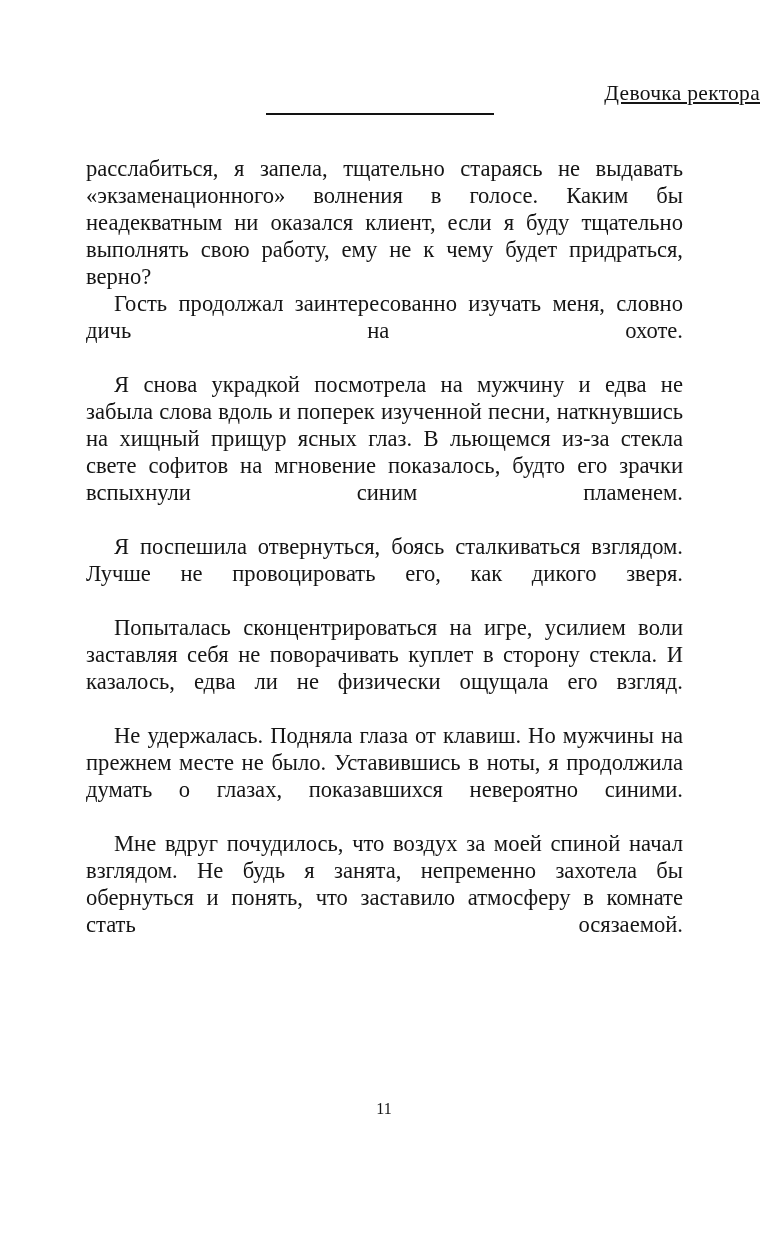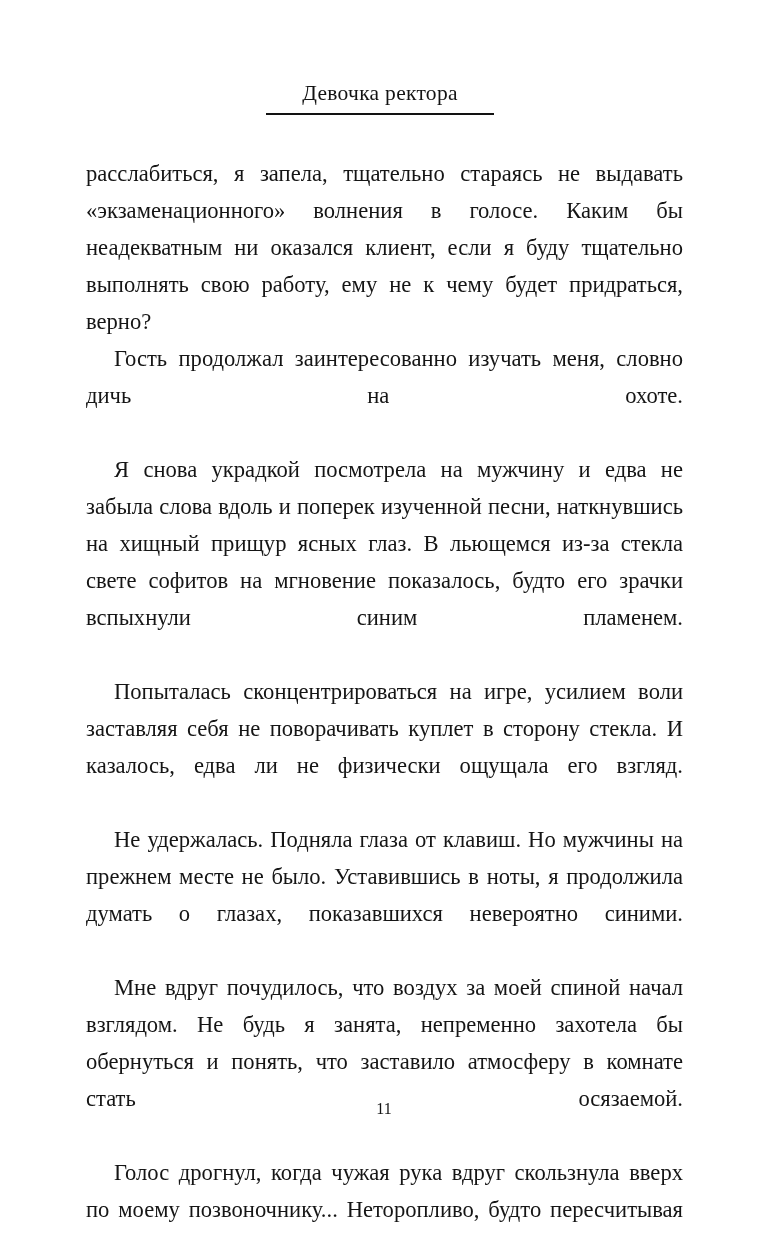--- a/index.html
+++ b/index.html
@@ -20,21 +20,22 @@
     color: #151515;
     -webkit-font-smoothing: antialiased;
   }
 
   
   .running-head {
     position: absolute;
     left: 0;
     right: 8px;
     top: 80px;
-    text-align: center;
+    text-align: right;
+    text-decoration: underline;
   }
   .running-head-title {
     display: block;
     font-family: "Liberation Serif", "DejaVu Serif", serif;
     font-size: 21.5px;
     line-height: 26px;
     letter-spacing: 0.3px;
     color: #131313;
     white-space: nowrap;
   }
@@ -48,21 +49,21 @@
   
   .text-block {
     position: absolute;
     left: 86px;
     top: 155px;
     width: 597px;
   }
   .para {
     margin: 0;
     font-size: 22.6px;
-    line-height: 37px;
+    line-height: 27px;
     text-align: justify;
     text-justify: inter-word;
     text-indent: 28px;
     color: #151515;
     hyphens: none;
     word-spacing: 0.2px;
   }
   .para.no-indent {
     text-indent: 0;
   }
@@ -97,23 +98,23 @@
 
   <div class="running-head">
     <span class="running-head-title">Девочка ректора</span>
     <div class="running-head-rule"></div>
   </div>
 
   <div class="text-block">
       <p class="para no-indent flush">расслабиться, я запела, тщательно стараясь не выдавать «экзаменационного» волнения в голосе. Каким бы неадекватным ни оказался клиент, если я буду тщательно выполнять свою работу, ему не к чему будет придраться, верно?</p>
       <p class="para">Гость продолжал заинтересованно изучать меня, словно дичь на охоте.</p>
       <p class="para">Я снова украдкой посмотрела на мужчину и едва не забыла слова вдоль и поперек изученной песни, наткнувшись на хищный прищур ясных глаз. В льющемся из-за стекла свете софитов на мгновение показалось, будто его зрачки вспыхнули синим пламенем.</p>
+      <p class="para">Я поспешила отвернуться, боясь сталкиваться взглядом. Лучше не провоцировать его, как дикого зверя.</p>
       <p class="para">Попыталась сконцентрироваться на игре, усилием воли заставляя себя не поворачивать куплет в сторону стекла. И казалось, едва ли не физически ощущала его взгляд.</p>
       <p class="para">Не удержалась. Подняла глаза от клавиш. Но мужчины на прежнем месте не было. Уставившись в ноты, я продолжила думать о глазах, показавшихся невероятно синими.</p>
       <p class="para">Мне вдруг почудилось, что воздух за моей спиной начал взглядом. Не будь я занята, непременно захотела бы обернуться и понять, что заставило атмосферу в комнате стать осязаемой.</p>
-      <p class="para flush">Голос дрогнул, когда чужая рука вдруг скользнула вверх по моему позвоночнику... Неторопливо, будто пересчитывая каждую косточку, заставляя</p>
     </div>
 
   <div class="folio">
     <span class="folio-number">11</span>
   </div>
 
 </div>
 
 </body></html>

